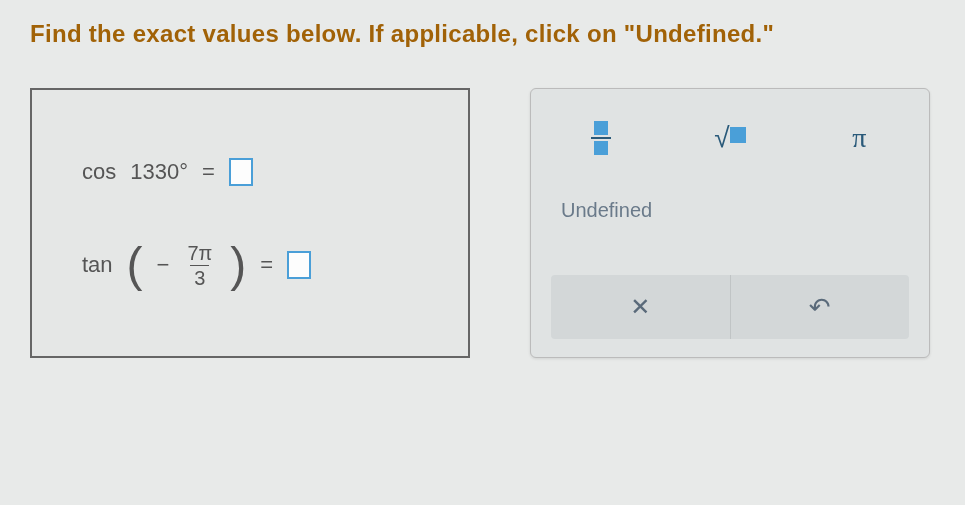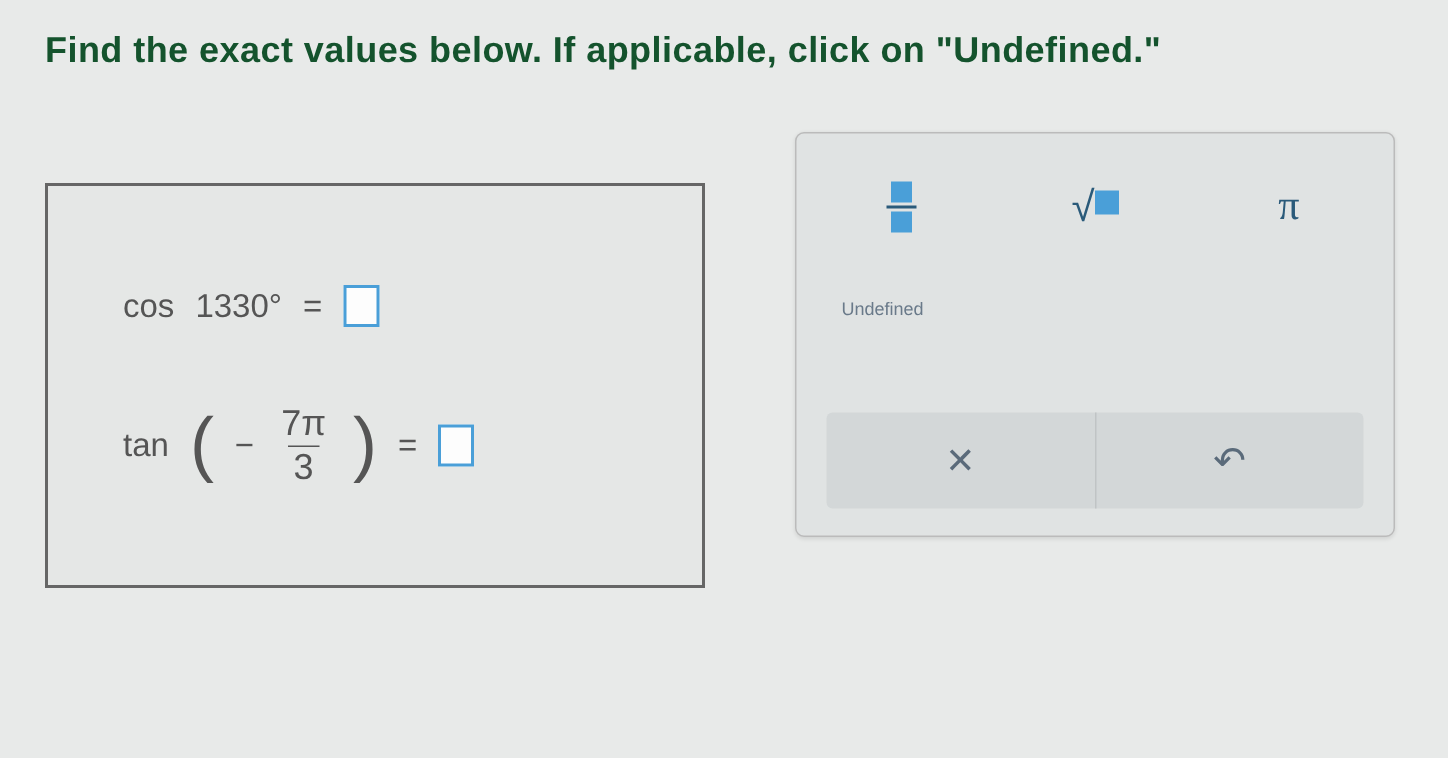--- a/index.html
+++ b/index.html
@@ -12,60 +12,59 @@
       height: 505px;
       background: #e8eae9;
       font-family: Arial, sans-serif;
       color: #3a3a3a;
       padding: 20px 30px;
       position: relative;
     }
     .instruction {
       font-size: 24px;
       font-weight: bold;
-      color: #14532d;
+      color: #a16207;
       margin-bottom: 40px;
       letter-spacing: 0.3px;
     }
     .content-row {
       display: flex;
       gap: 60px;
       align-items: flex-start;
       margin-top: 30px;
     }
     .equation-box {
       border: 2px solid #666;
       background: #e5e7e6;
       padding: 40px 50px;
       width: 440px;
       height: 270px;
       display: flex;
       flex-direction: column;
       justify-content: space-around;
-      margin-top: 34px;
     }
     .eq-row {
       display: flex;
       align-items: center;
       gap: 14px;
       font-size: 22px;
       color: #555;
     }
     .answer-box {
       width: 24px;
       height: 28px;
       border: 2px solid #4a9fd8;
       background: #fdfdfd;
       display: inline-block;
     }
     .frac {
       display: inline-flex;
       flex-direction: column;
       align-items: center;
-      font-size: 24px;
+      font-size: 20px;
       line-height: 1;
       vertical-align: middle;
     }
     .frac-top {
       padding: 0 4px 2px;
     }
     .frac-bot {
       border-top: 1.5px solid #555;
       padding: 2px 4px 0;
     }
@@ -137,21 +136,21 @@
       top: -3px;
     }
     .pi-sym {
       font-size: 28px;
       color: #2a5a7a;
       font-family: serif;
     }
     .undefined-btn {
       padding: 14px 10px;
       color: #6a7a8a;
-      font-size: 12px;
+      font-size: 20px;
       cursor: pointer;
       border-radius: 4px;
       align-self: flex-start;
       margin-top: 8px;
     }
     .palette-bottom {
       margin-top: auto;
       display: flex;
       background: #d3d7d8;
       border-radius: 4px;

